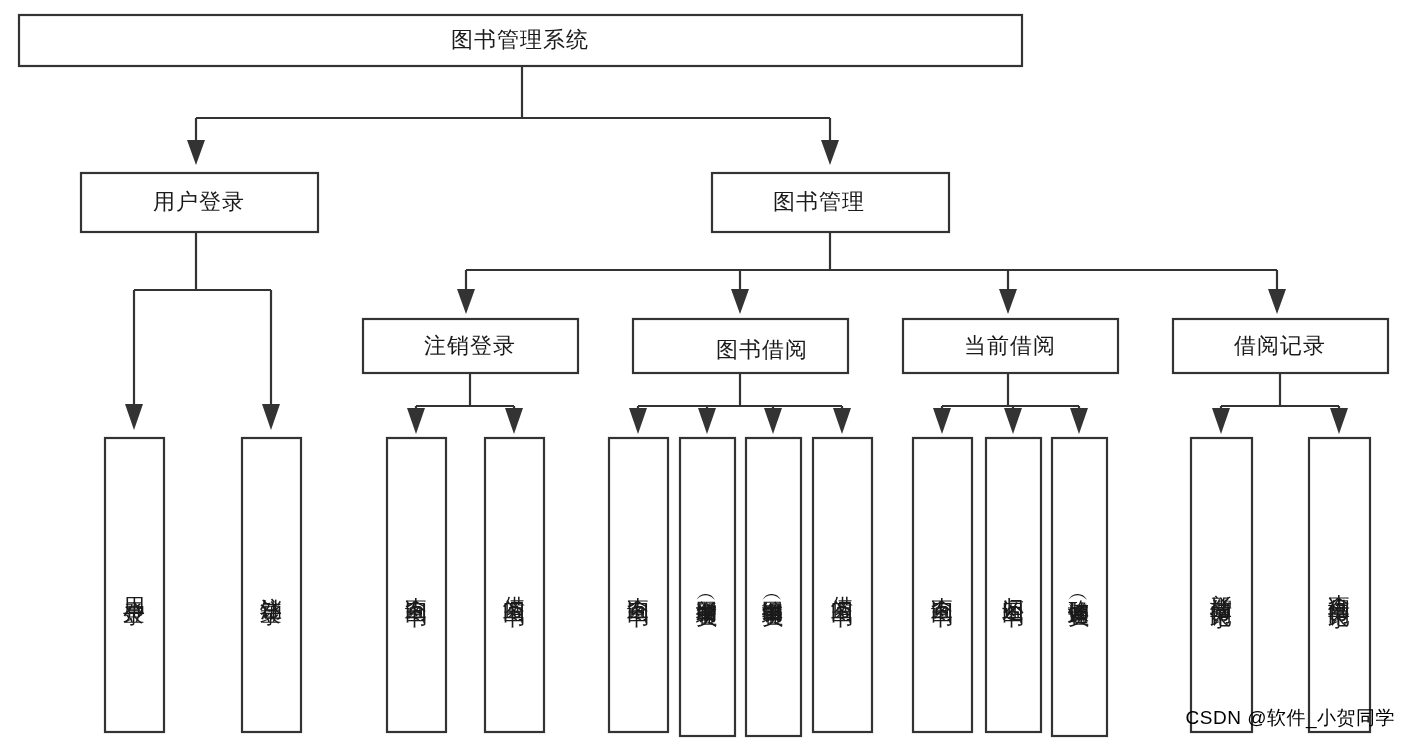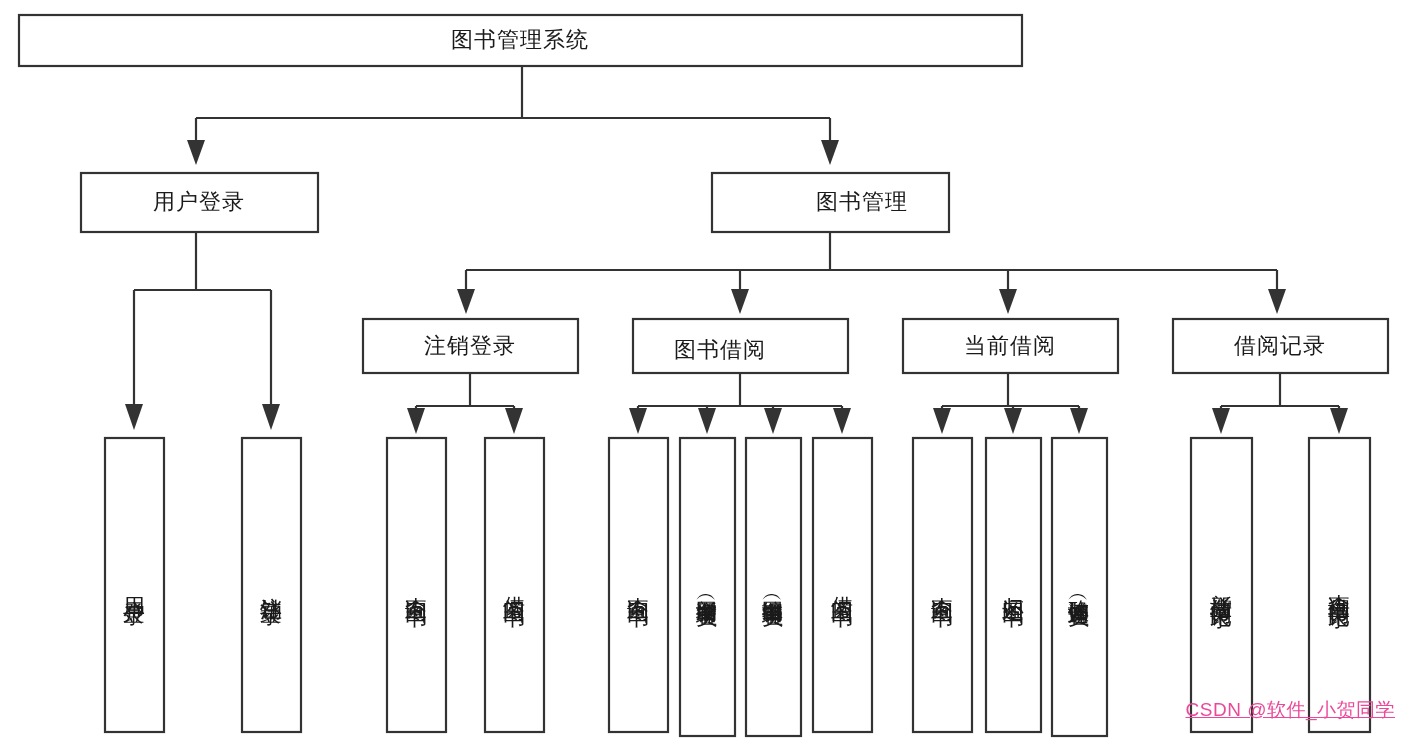--- a/index.html
+++ b/index.html
@@ -70,27 +70,26 @@
   .hlabel-text {
     font-family: "Liberation Sans", "DejaVu Sans", sans-serif;
     font-size: 22px;
     color: #1a1a1a;
     letter-spacing: 1px;
     white-space: nowrap;
   }
   #watermark {
     position: absolute;
     right: 10px;
-    bottom: 24px;
+    bottom: 16px;
     font-family: "Liberation Sans", "DejaVu Sans", sans-serif;
     font-size: 19px;
-    color: #ec4899;
+    color: #000000;
     white-space: nowrap;
     letter-spacing: 0.5px;
-    text-decoration: underline;
   }
 </style>
 </head>
 <body>
 
 <div id="diagram-root">
 
   <svg class="flow" viewBox="0 0 1405 747" xmlns="http://www.w3.org/2000/svg">
 
     <rect class="node-box" x="19" y="15" width="1003" height="51"></rect>
@@ -191,28 +190,28 @@
     <rect class="node-box" x="1309" y="438" width="61" height="294"></rect>
   </svg>
 
   <div class="hlabel-wrap" style="left:18px; top:14px; width:1004px; height:52px;">
     <span class="hlabel-text">图书管理系统</span>
   </div>
 
   <div class="hlabel-wrap" style="left:80px; top:172px; width:238px; height:60px;">
     <span class="hlabel-text">用户登录</span>
   </div>
-  <div class="hlabel-wrap" style="left:743px; top:172px; width:238px; height:60px;">
+  <div class="hlabel-wrap" style="left:700px; top:172px; width:238px; height:60px;">
     <span class="hlabel-text">图书管理</span>
   </div>
 
   <div class="hlabel-wrap" style="left:362px; top:318px; width:216px; height:55px;">
     <span class="hlabel-text">注销登录</span>
   </div>
-  <div class="hlabel-wrap" style="left:612px; top:318px; width:216px; height:64px;">
+  <div class="hlabel-wrap" style="left:654px; top:318px; width:216px; height:64px;">
     <span class="hlabel-text">图书借阅</span>
   </div>
   <div class="hlabel-wrap" style="left:902px; top:318px; width:216px; height:55px;border-radius:19px;">
     <span class="hlabel-text">当前借阅</span>
   </div>
   <div class="hlabel-wrap" style="left:1172px; top:318px; width:216px; height:55px;">
     <span class="hlabel-text">借阅记录</span>
   </div>
 
   <div class="vlabel-wrap" style="left:104px; top:437px; width:60px; height:296px;">

